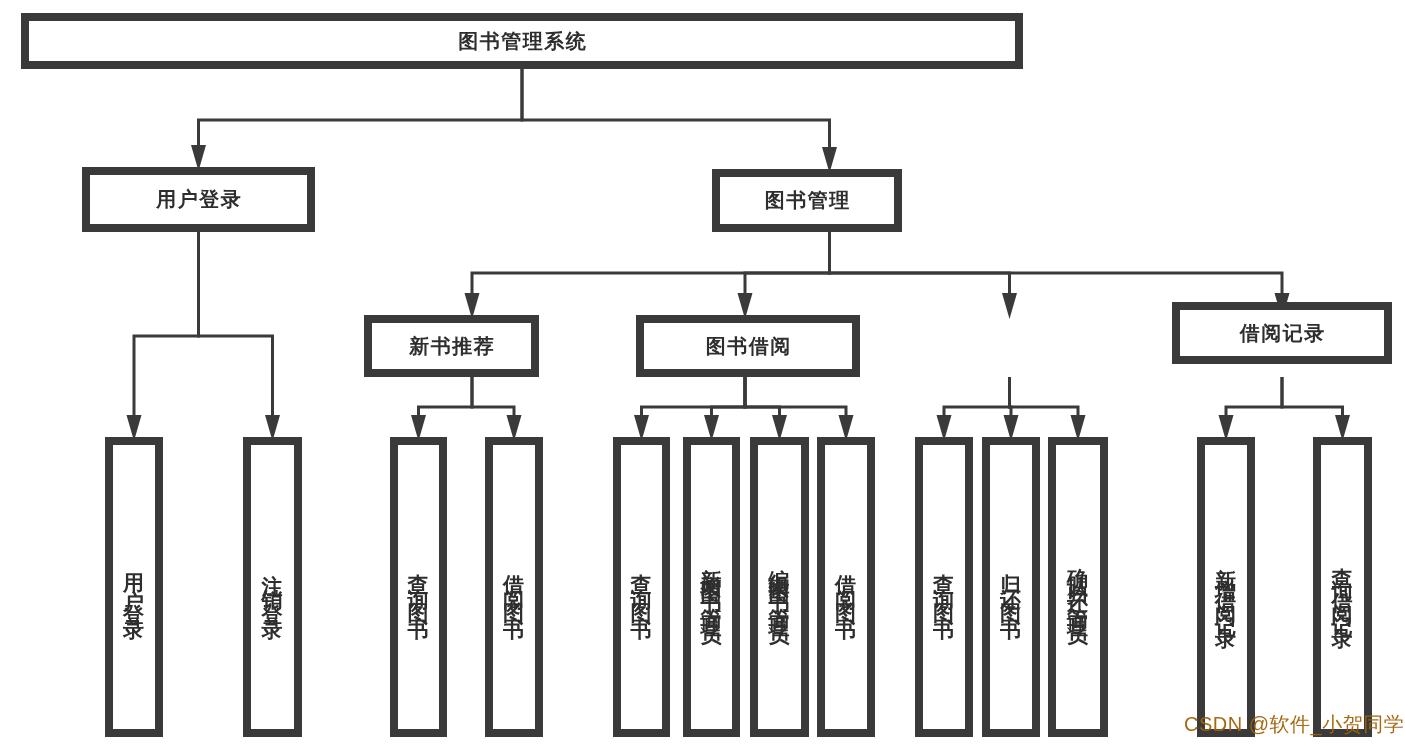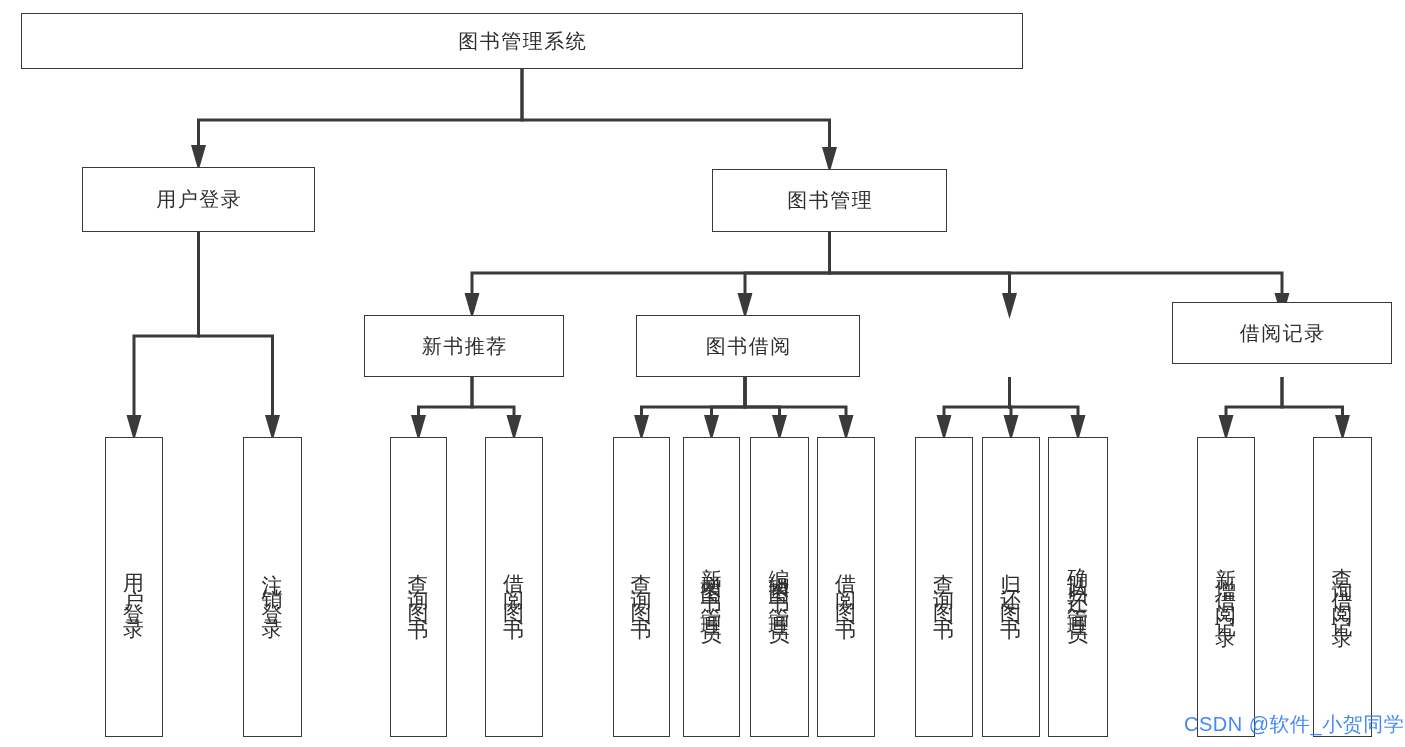--- a/index.html
+++ b/index.html
@@ -21,27 +21,28 @@
     position: absolute;
     left: 0;
     top: 0;
     width: 1405px;
     height: 747px;
     pointer-events: none;
   }
   .node {
     position: absolute;
     box-sizing: border-box;
-    border: 1px solid #f9a8d4;
+    border: 8px solid #f9a8d4;
     background: #ffffff;
     display: flex;
     align-items: center;
     justify-content: center;
     color: #2e2e2e;
     z-index: 2;
+    font-weight: bold;
   }
   .node.horizontal {
     font-size: 20px;
     letter-spacing: 1.5px;
     text-indent: 1.5px;
   }
   .node.vertical {
     font-size: 21px;
   }
   .node.vertical .label {
@@ -98,31 +99,31 @@
       <polygon points="936.5,415 951.5,415 944,441" fill="#3a3a3a"></polygon>
       <polyline points="1009.5,377 1009.5,407 1011,407 1011,427" fill="none" stroke="#3a3a3a" stroke-width="3"></polyline>
       <polygon points="1003.5,415 1018.5,415 1011,441" fill="#3a3a3a"></polygon>
       <polyline points="1009.5,377 1009.5,407 1078,407 1078,427" fill="none" stroke="#3a3a3a" stroke-width="3"></polyline>
       <polygon points="1070.5,415 1085.5,415 1078,441" fill="#3a3a3a"></polygon>
       <polyline points="1282,377 1282,407 1226,407 1226,427" fill="none" stroke="#3a3a3a" stroke-width="3"></polyline>
       <polygon points="1218.5,415 1233.5,415 1226,441" fill="#3a3a3a"></polygon>
       <polyline points="1282,377 1282,407 1342.5,407 1342.5,427" fill="none" stroke="#3a3a3a" stroke-width="3"></polyline>
       <polygon points="1335,415 1350,415 1342.5,441" fill="#3a3a3a"></polygon>
     </svg>
-  <div id="watermark" style="color: #3b82f6;">CSDN @软件_小贺同学</div>
+  <div id="watermark" style="color: #a16207;">CSDN @软件_小贺同学</div>
 <div class="node horizontal" style="left: 21px; top: 13px; width: 1002px; height: 56px; border-color: rgb(58, 58, 58); color: rgb(46, 46, 46);">
       <span class="label">图书管理系统</span>
     </div>
     <div class="node horizontal" style="left: 82px; top: 167px; width: 233px; height: 65px; border-color: rgb(58, 58, 58); color: rgb(46, 46, 46);">
       <span class="label">用户登录</span>
     </div>
-    <div class="node horizontal" style="left: 712px; top: 169px; width: 235px; height: 63px; border-color: rgb(58, 58, 58); color: rgb(46, 46, 46);">
+    <div class="node horizontal" style="left: 712px; top: 169px; width: 190px; height: 63px; border-color: rgb(58, 58, 58); color: rgb(46, 46, 46);">
       <span class="label">图书管理</span>
     </div>
-    <div class="node horizontal" style="left: 364px; top: 315px; width: 200px; height: 62px; border-color: rgb(58, 58, 58); color: rgb(46, 46, 46);">
+    <div class="node horizontal" style="left: 364px; top: 315px; width: 175px; height: 62px; border-color: rgb(58, 58, 58); color: rgb(46, 46, 46);">
       <span class="label">新书推荐</span>
     </div>
     <div class="node horizontal" style="left: 636px; top: 315px; width: 224px; height: 62px; border-color: rgb(58, 58, 58); color: rgb(46, 46, 46);">
       <span class="label">图书借阅</span>
     </div>
     <div class="node horizontal" style="left: 1172px; top: 302px; width: 220px; height: 62px; border-color: rgb(58, 58, 58); color: rgb(46, 46, 46);">
       <span class="label">借阅记录</span>
     </div>
     <div class="node vertical" style="left: 105px; top: 437px; width: 58px; height: 300px; border-color: rgb(58, 58, 58); color: rgb(46, 46, 46);">
       <span class="label" style="letter-spacing: 15px;">用户登录</span>

